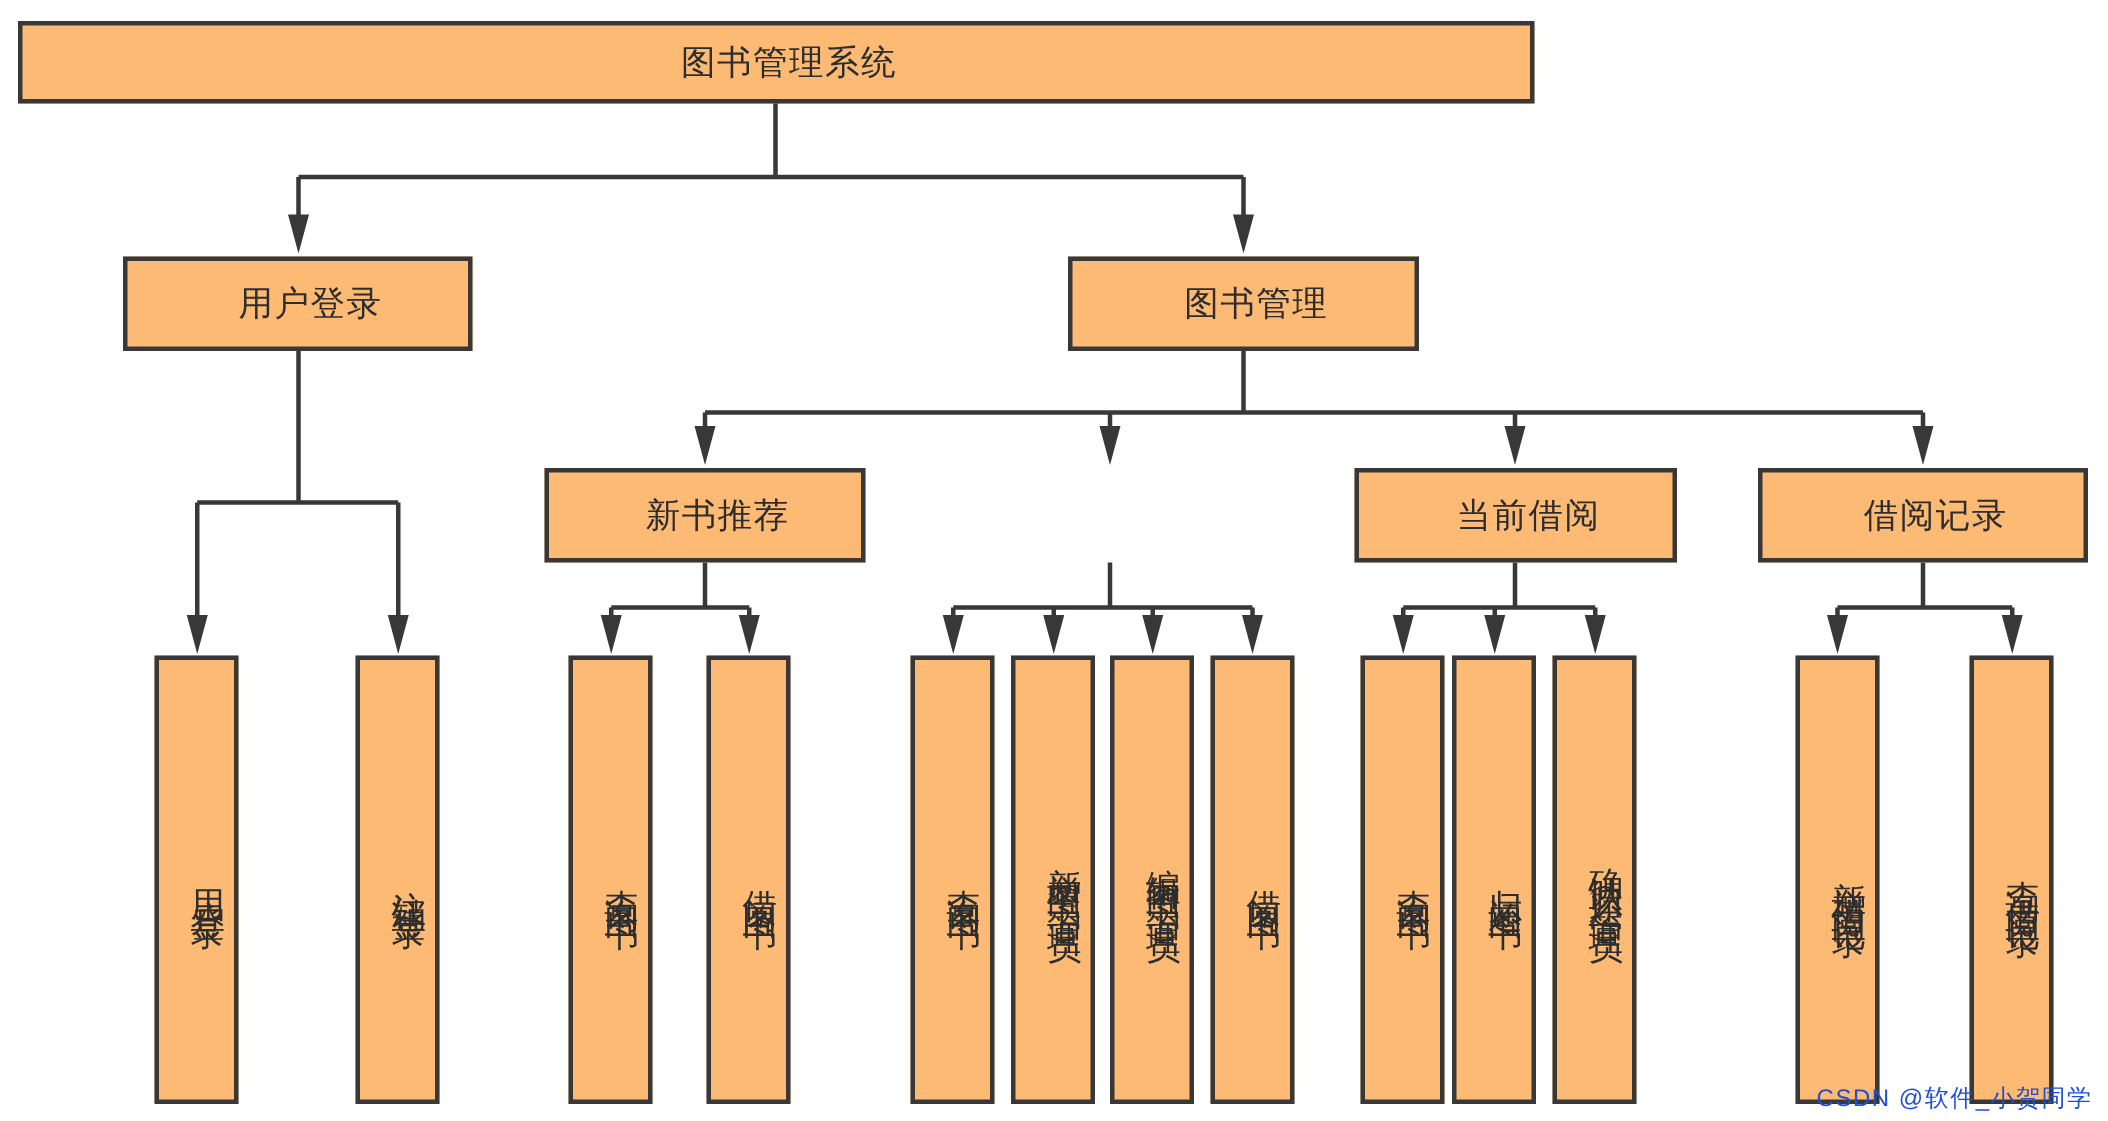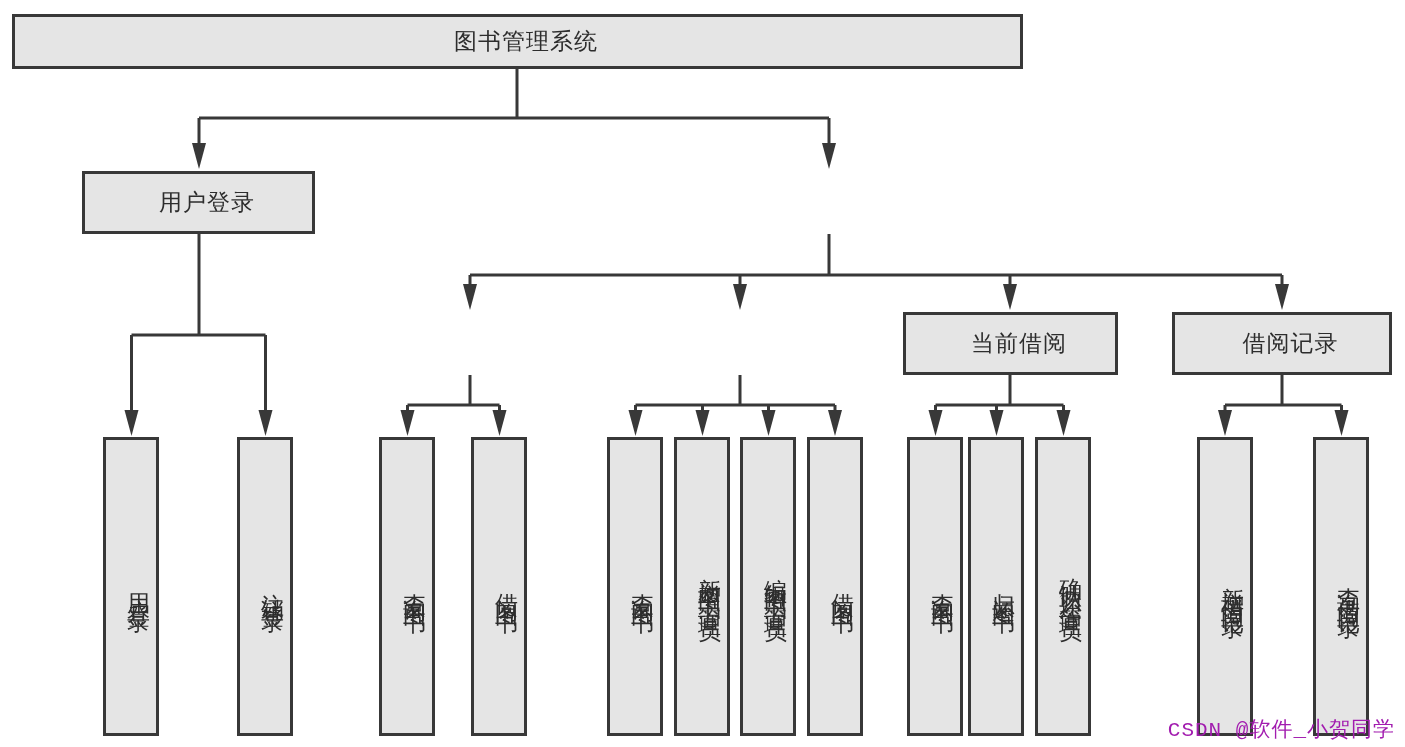--- a/index.html
+++ b/index.html
@@ -8,21 +8,21 @@
     width:1405px;height:747px;
     background:#ffffff;
     font-family:"Liberation Sans","DejaVu Sans",sans-serif;
     overflow:hidden;
   }
   .wires{position:absolute;left:0;top:0;width:1405px;height:747px;}
   .node{
     position:absolute;
     box-sizing:border-box;
     border:3px solid #383838;
-    background:#e5e5e5;
+    background:#fdba74;
     display:flex;
     align-items:center;
     justify-content:center;
     color:#2d2d2d;
     padding-left:17px;
   }
   .node .lbl{
     font-size:23px;
     letter-spacing:1px;
     white-space:nowrap;
@@ -44,25 +44,24 @@
     white-space:nowrap;
     font-size:23px;
   }
   .x1{left:103px;}  .x2{left:237px;}  .x3{left:379px;}  .x4{left:471px;}
   .x5{left:607px;}  .x6{left:674px;}  .x7{left:740px;}  .x8{left:807px;}
   .x9{left:907px;}  .x10{left:968px;} .x11{left:1035px;}
   .x12{left:1197px;}.x13{left:1313px;}
   .watermark{
     position:absolute;
     right:10px;bottom:4px;
-    font-size:21px;
-    color:#a21caf;
+    font-size:16px;
+    color:#1d4ed8;
     letter-spacing:1px;
     white-space:nowrap;
-    font-family:Liberation Mono, monospace;
   }
 </style>
 </head>
 <body>
 
 <div class="canvas">
 
   <svg class="wires" width="1405" height="747" viewBox="0 0 1405 747" xmlns="http://www.w3.org/2000/svg">
     <path fill="none" stroke="#383838" stroke-width="3" d="
       M517,68 V118 M199,118 H829 M199,118 V146 M829,118 V146
@@ -95,21 +94,27 @@
     </g>
   </svg>
 
   <div class="node root">
     <span class="lbl">图书管理系统</span>
   </div>
 
   <div class="node lv2a">
     <span class="lbl">用户登录</span>
   </div>
+  <div class="node lv2b">
+    <span class="lbl">图书管理</span>
+  </div>
 
+  <div class="node lv3 lv3a">
+    <span class="lbl">新书推荐</span>
+  </div>
   <div class="node lv3 lv3d">
     <span class="lbl">借阅记录</span>
   </div>
   <div class="node lv3 lv3c">
     <span class="lbl">当前借阅</span>
   </div>
 
   <div class="node leaf x1">
     <span class="lbl">用户登录</span>
   </div>

